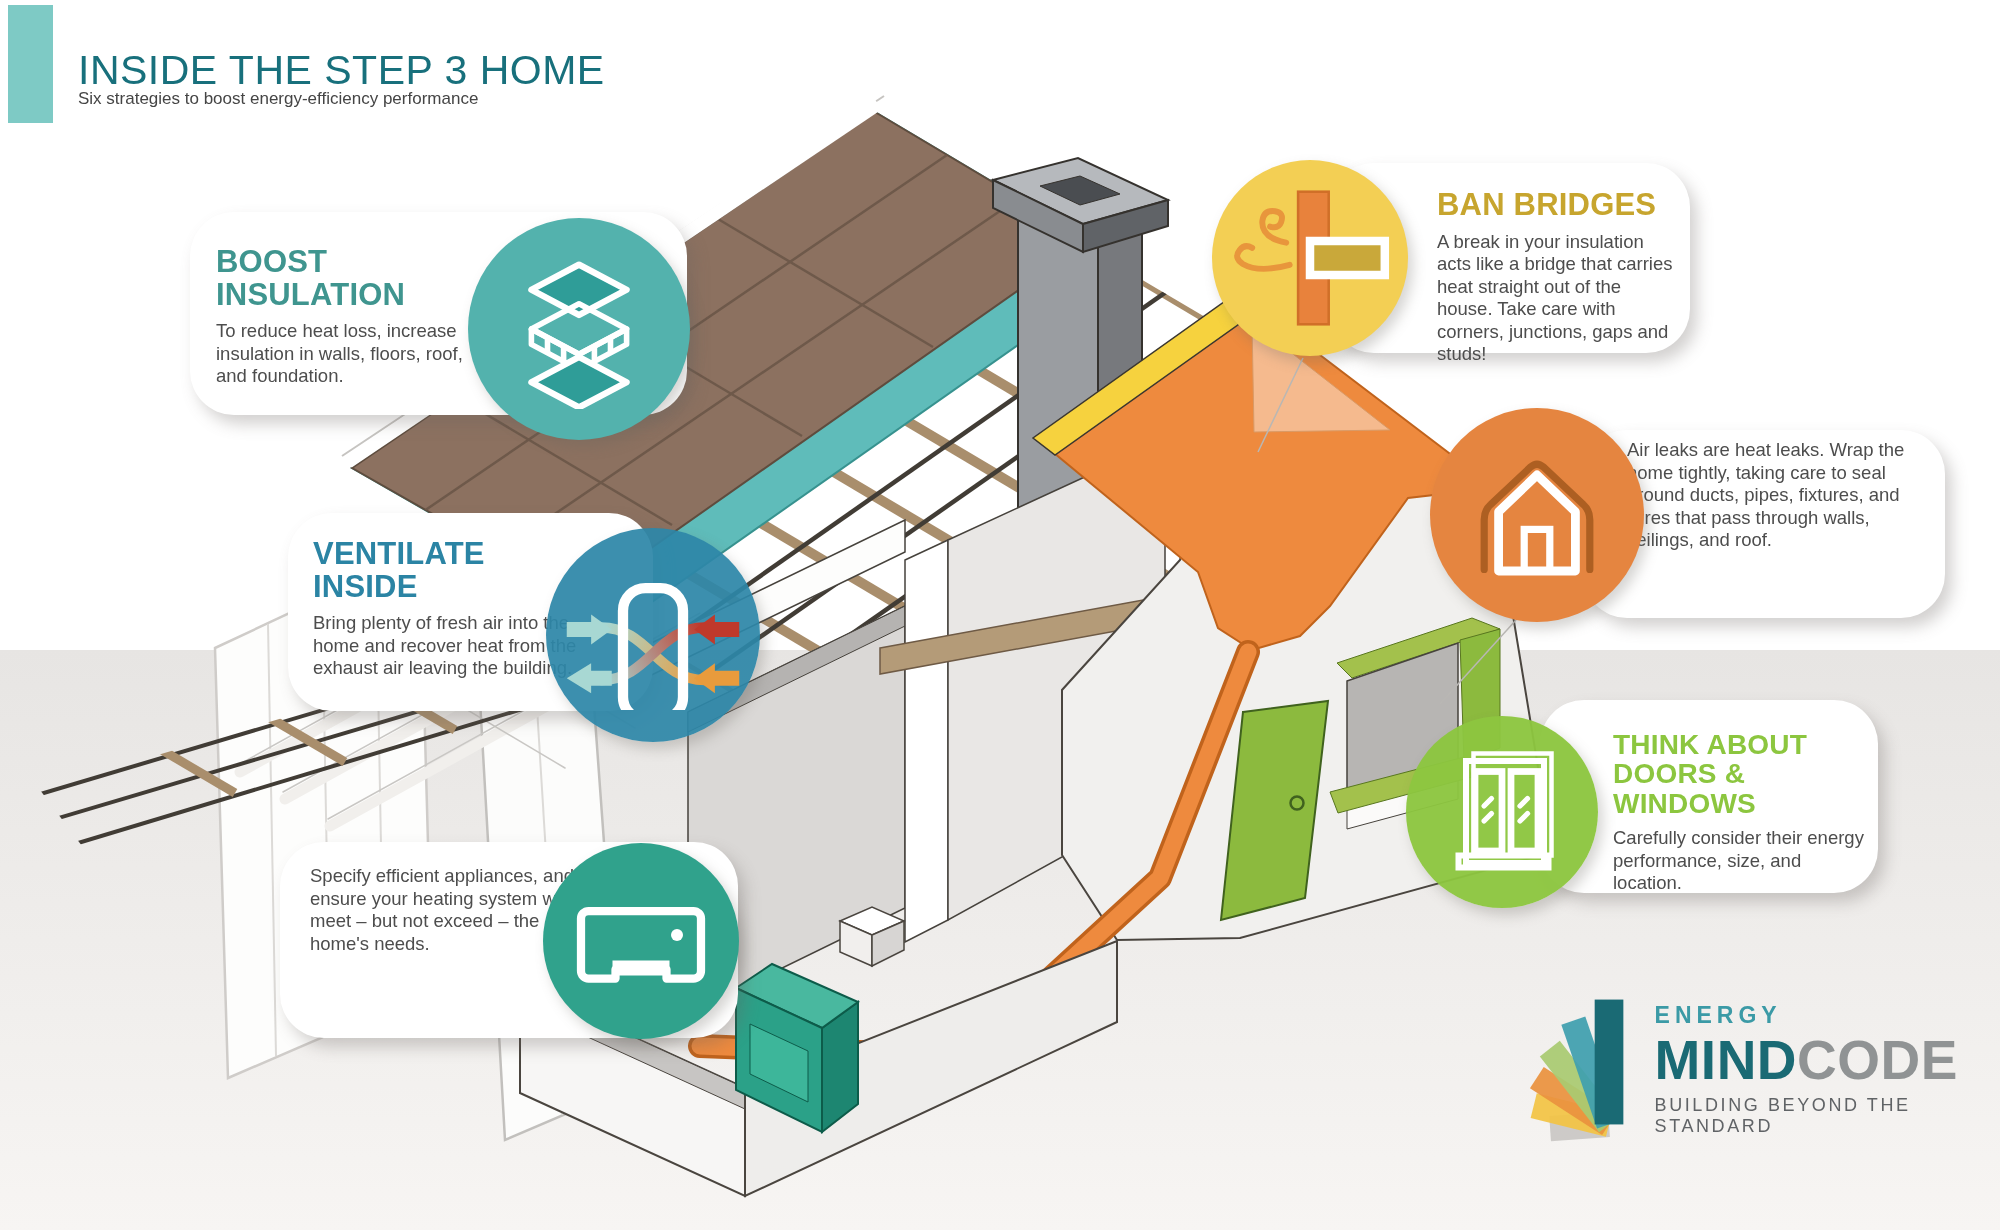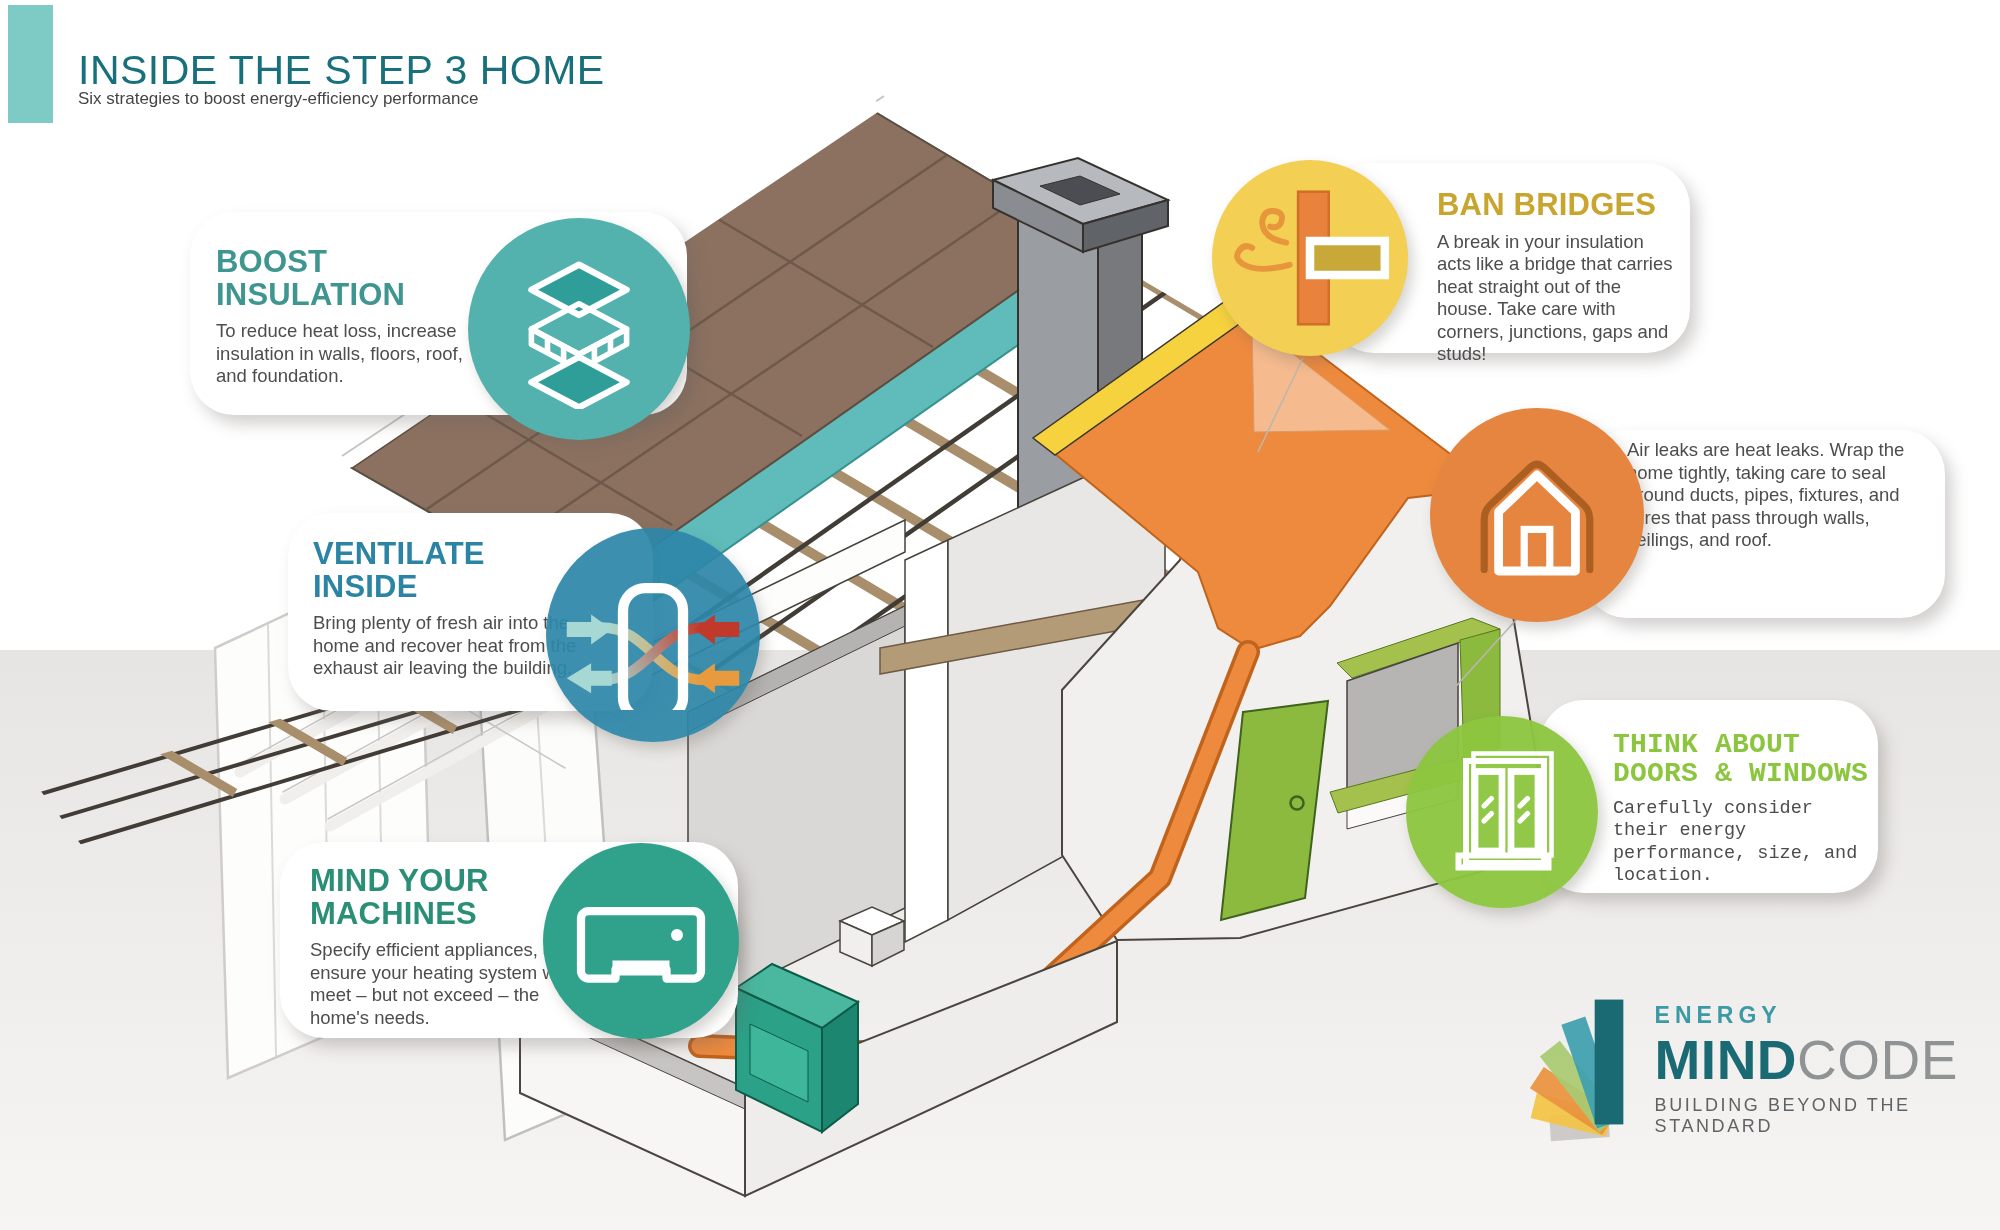--- a/index.html
+++ b/index.html
@@ -29,39 +29,39 @@
   #card-ventilate p{width:305px;}
   #card-machines{left:280px;top:842px;width:458px;height:196px;}
   #card-machines .txt{margin:23px 0 0 30px;} #card-machines h2{color:#2B8F77;width:260px;}
   #card-machines p{width:290px;}
   #card-ban{left:1330px;top:163px;width:360px;height:190px;}
   #card-ban .txt{margin:26px 0 0 107px;} #card-ban h2{color:#C7A52E;}
   #card-ban p{width:240px;}
   #card-seal{left:1583px;top:430px;width:362px;height:188px;}
   #card-seal .txt{margin:9px 0 0 44px;} #card-seal h2{color:#E8803C;}
   #card-seal p{width:305px;}
-  #card-doors{left:1540px;top:700px;width:338px;height:193px;font-family:Liberation Mono, monospace;}
+  #card-doors{left:1540px;top:700px;width:338px;height:193px;}
   #card-doors .txt{margin:30px 0 0 73px;} #card-doors h2{color:#8CC63F;width:270px;font-size:28px;}
   #card-doors p{width:255px;}
   
   .bubble{position:absolute;border-radius:50%;z-index:5;display:flex;align-items:center;
     justify-content:center;box-shadow:5px 7px 13px rgba(105,100,95,.28);}
   #bubble-boost{left:468px;top:218px;width:222px;height:222px;background:#53B2AD;}
   #bubble-ventilate{left:546px;top:528px;width:214px;height:214px;background:rgba(45,135,168,.93);}
   #bubble-machines{left:543px;top:843px;width:196px;height:196px;background:#30A28C;}
   #bubble-ban{left:1212px;top:160px;width:196px;height:196px;background:#F3CF54;}
   #bubble-seal{left:1430px;top:408px;width:214px;height:214px;background:#E58540;}
   #bubble-doors{left:1406px;top:716px;width:192px;height:192px;background:rgba(141,198,63,.96);}
   
   .logo{position:absolute;left:1512px;top:982px;z-index:4;display:flex;align-items:flex-start;}
   .logo-text{margin-left:16px;margin-top:20px;}
   .logo-energy{font-size:23px;font-weight:bold;color:#3B9AA6;letter-spacing:5px;}
   .logo-main{font-size:55px;line-height:1.02;margin-top:3px;letter-spacing:.5px;}
   .logo-step{font-weight:bold;color:#1A6A74;}
-  .logo-code{font-weight:normal;color:#909394;margin-top:36px;}
+  .logo-code{font-weight:bold;color:#909394;margin-top:36px;}
   .logo-tagline{font-size:18px;color:#606366;letter-spacing:2.6px;margin-top:7px;font-weight:500;}
 </style>
 </head>
 <body>
 
 <div class="stage">
   <div class="bg-lower"></div>
 
   <svg class="house" width="2000" height="1230" viewBox="0 0 2000 1230">
     <defs>
@@ -214,21 +214,20 @@
       </div>
   </section>
   <section class="card" id="card-ventilate">
     <div class="txt">
         <h2>VENTILATE INSIDE</h2>
     <p>Bring plenty of fresh air into the home and recover heat from the exhaust air leaving the building.</p>
       </div>
   </section>
   <section class="card" id="card-machines">
     <div class="txt">
-        <h2>MIND YOUR MACHINES</h2>
     <p>Specify efficient appliances, and ensure your heating system will meet – but not exceed – the home's needs.</p>
       </div>
   </section>
   <section class="card" id="card-ban">
     <div class="txt">
         <h2>BAN BRIDGES</h2>
     <p>A break in your insulation acts like a bridge that carries heat straight out of the house. Take care with corners, junctions, gaps and studs!</p>
       </div>
   </section>
   <section class="card" id="card-seal">

